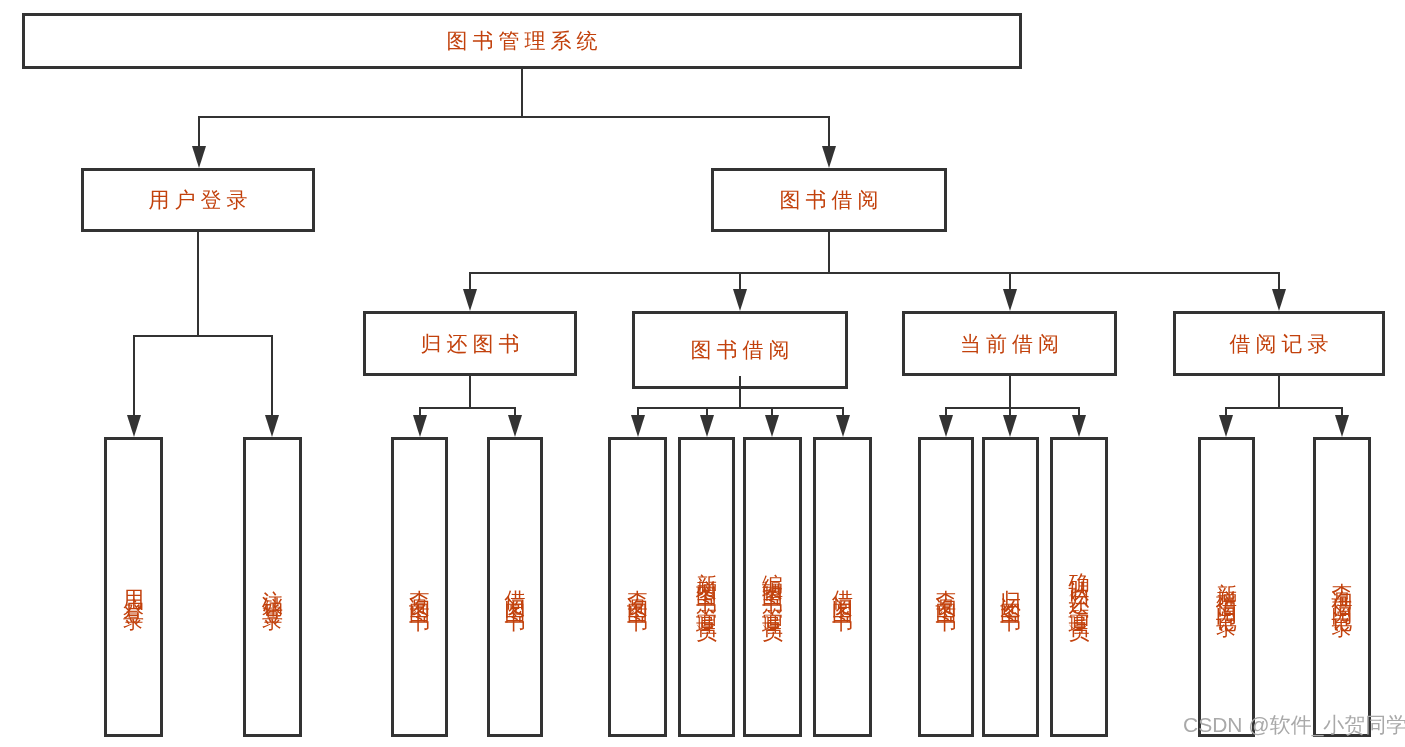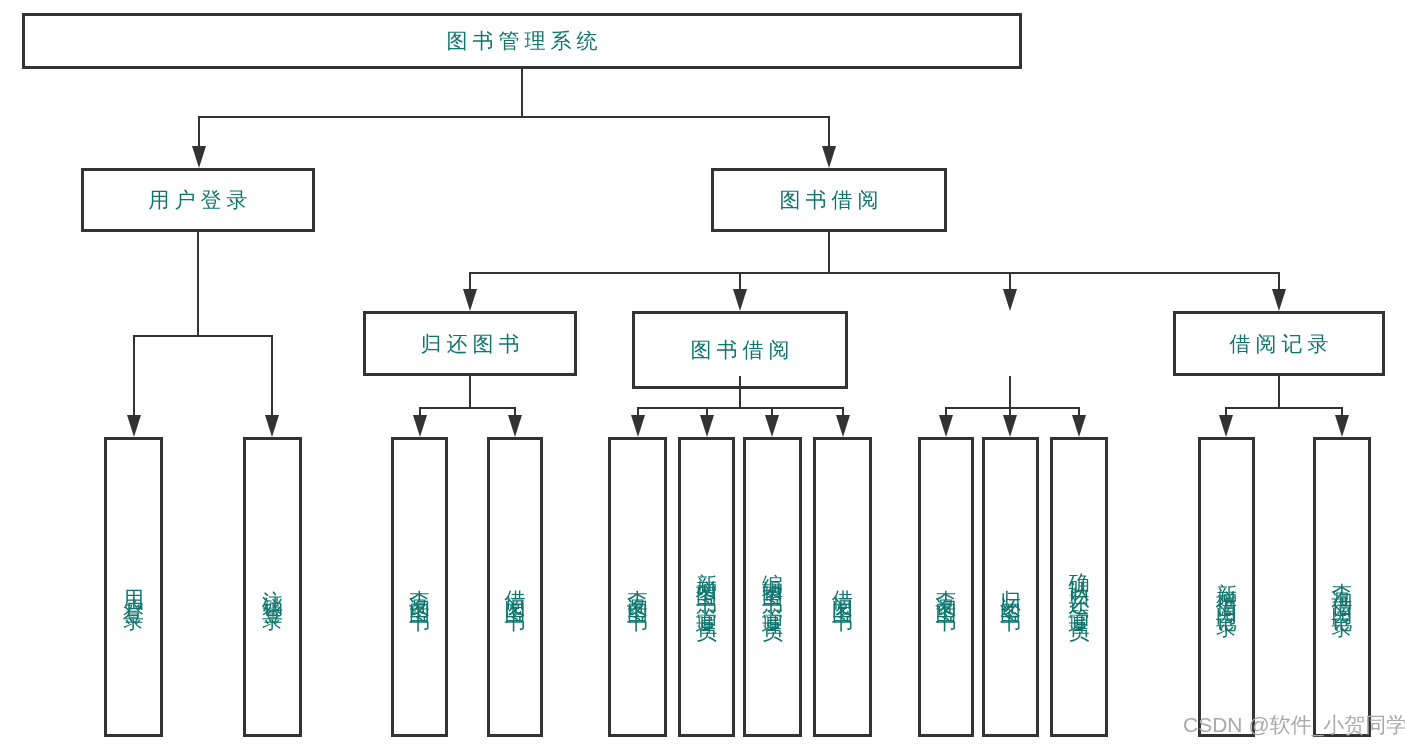--- a/index.html
+++ b/index.html
@@ -2,21 +2,21 @@
 <html><head>
 <meta charset="utf-8">
 <style>
   html,body{margin:0;padding:0;background:#fff;}
   #canvas{
     position:relative;width:1405px;height:747px;background:#ffffff;overflow:hidden;
     font-family:"Liberation Sans","DejaVu Sans",sans-serif;
   }
   .box{
     position:absolute;background:#ffffff;border:3px solid #333333;box-sizing:border-box;
-    display:flex;align-items:center;justify-content:center;color:#0f766e;
+    display:flex;align-items:center;justify-content:center;color:#c2410c;
   }
   .hlabel{font-size:21px;letter-spacing:5px;text-indent:5px;white-space:nowrap;}
   .leaf{
     writing-mode:vertical-rl;text-orientation:mixed;
     font-size:21px;letter-spacing:7px;border-width:3px;
   }
   .vline,.hline{position:absolute;background:#333333;}
   .vline{width:2px;}
   .hline{height:2px;}
   .arrow{
@@ -69,20 +69,23 @@
   <div class="arrow" style="left:1003px;top:289px;"></div>
   <div class="vline" style="left:1278px;top:273px;height:17px;"></div>
   <div class="arrow" style="left:1272px;top:289px;"></div>
 
   <div class="box" style="left:363px;top:311px;width:214px;height:65px;">
     <span class="hlabel">归还图书</span>
   </div>
   <div class="box" style="left:632px;top:311px;width:216px;height:78px;">
     <span class="hlabel">图书借阅</span>
   </div>
+  <div class="box" style="left:902px;top:311px;width:215px;height:65px;">
+    <span class="hlabel">当前借阅</span>
+  </div>
   <div class="box" style="left:1173px;top:311px;width:212px;height:65px;">
     <span class="hlabel">借阅记录</span>
   </div>
 
   <div class="vline" style="left:469px;top:376px;height:33px;"></div>
   <div class="hline" style="left:419px;top:407px;width:97px;"></div>
   <div class="vline" style="left:419px;top:408px;height:9px;"></div>
   <div class="arrow" style="left:413px;top:415px;"></div>
   <div class="vline" style="left:514px;top:408px;height:9px;"></div>
   <div class="arrow" style="left:508px;top:415px;"></div>

